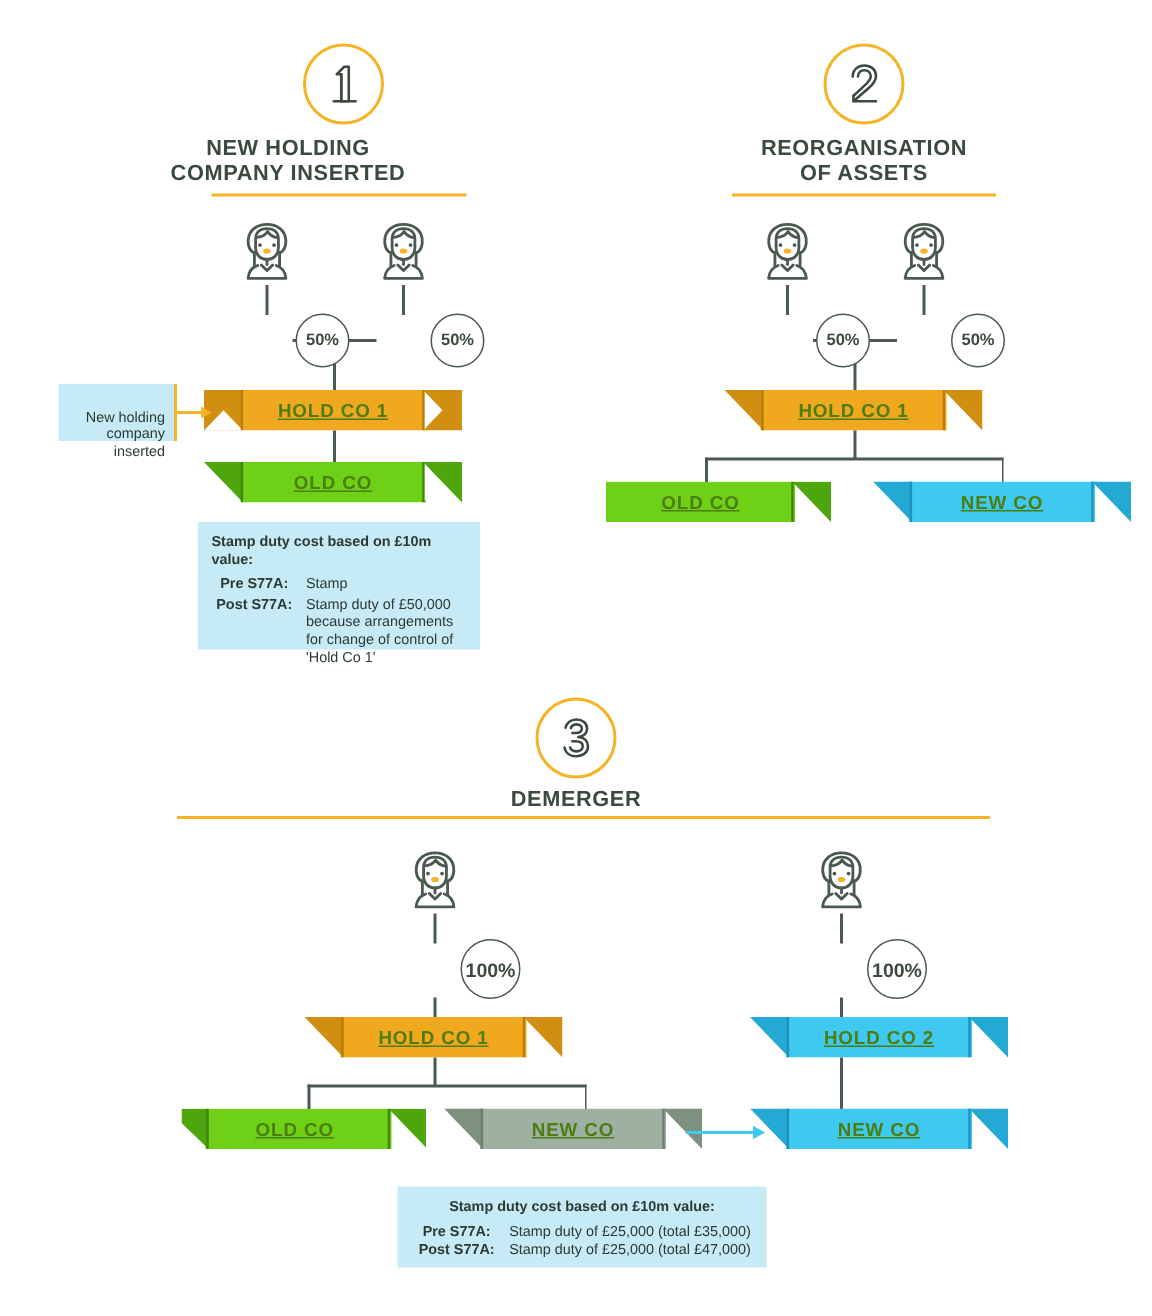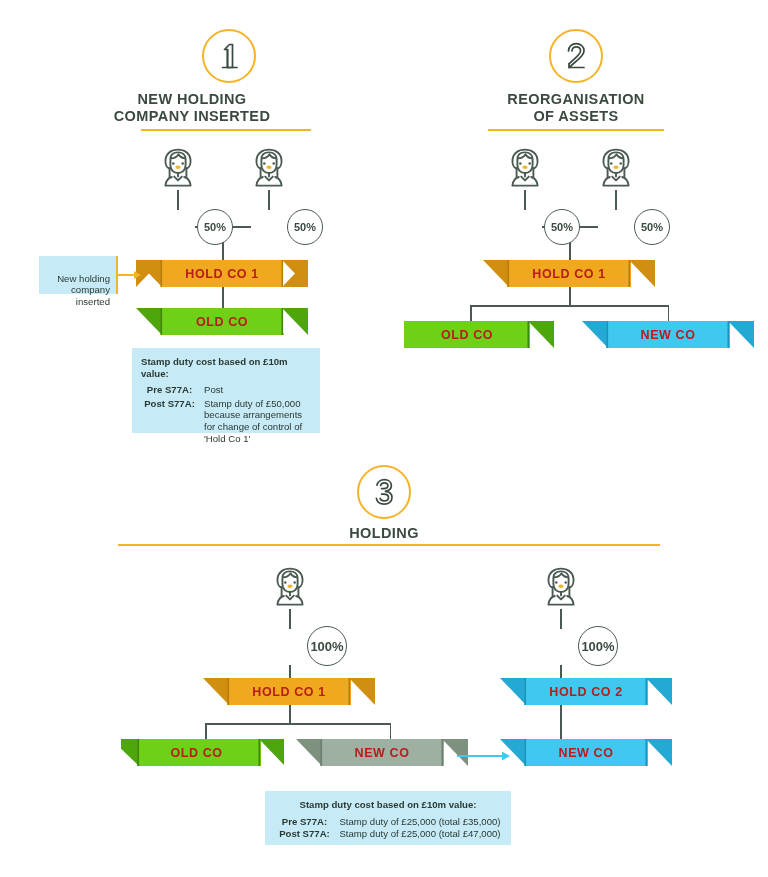--- a/index.html
+++ b/index.html
@@ -31,22 +31,23 @@
     line-height:17px;
     white-space:pre-line;
   }
   .rule{height:2px;background:#F5B327;}
 
   
   .banner{position:absolute;height:27px;}
   .banner .lbl{
     position:absolute;left:0;top:0;width:100%;height:100%;
     display:flex;align-items:center;justify-content:center;
-    color:#b91c1c;font-weight:bold;font-size:12.5px;letter-spacing:.6px;
+    color:#4d7c0f;font-weight:bold;font-size:12.5px;letter-spacing:.6px;
     z-index:4;
+    text-decoration:underline;
   }
   .banner svg{position:absolute;left:0;top:0;display:block;}
 
   
   .line{position:absolute;background:#4A5A50;}
   .vline{width:1.6px;}
   .hline{height:1.6px;}
 
   
   .pct{
@@ -176,21 +177,21 @@
 company
 inserted</span>
     </div>
     <div class="arrow-h" style="left:118px;top:274px;width:17px;"></div>
     <div class="arrow-head" style="left:134px;top:270.8px;border-left:7px solid #F5B327;"></div>
 
     <div class="infobox" style="left:132px;top:348px;width:188px;height:85px;padding:8px 9px;">
       <div class="head">Stamp duty cost based on £10m value:</div>
       <div class="irow">
         <span class="k" style="width:57px;">Pre S77A:</span>
-        <span class="v" style="padding-left:6px;">Post</span>
+        <span class="v" style="padding-left:6px;">Stamp</span>
       </div>
       <div class="irow" style="margin-top:2px;">
         <span class="k" style="width:57px;">Post S77A:</span>
         <span class="v" style="padding-left:6px;">Stamp duty of £50,000 because arrangements for change of control of 'Hold Co 1'</span>
       </div>
     </div>
   </div>
 
   <div class="abs" style="left:384px;top:0;width:384px;height:455px;">
 
@@ -267,21 +268,21 @@
       <svg width="26" height="32" viewBox="0 0 26 32">
         <g fill="none" stroke="#3B4A3F" stroke-width="1.7" stroke-linejoin="round" stroke-linecap="round">
           <path d="M6 9.2 C6.6 5.8 9.7 3.6 13.3 3.6 C17.4 3.6 20.4 6.1 20.4 9.6 C20.4 12.6 18.2 14.8 14.6 15.3"></path>
           <path d="M14.6 15.3 C18.6 15.7 21 18.2 21 21.6 C21 25.5 17.6 28.2 13.2 28.2 C9.2 28.2 6 26 5.4 22.4"></path>
           <path d="M9.6 9.4 C10.1 7.8 11.6 6.9 13.3 6.9 C15.4 6.9 16.9 8.1 16.9 9.8 C16.9 11.6 15.3 12.6 12.6 12.6 L10.6 12.6"></path>
           <path d="M10.6 18.1 L12.8 18.1 C15.8 18.1 17.5 19.3 17.5 21.5 C17.5 23.5 15.7 24.9 13.2 24.9 C11.2 24.9 9.6 24 9.1 22.3"></path>
         </g>
       </svg>
     </div>
 
-    <div class="abs sec-title" style="left:284px;top:70px;width:200px;">HOLDING</div>
+    <div class="abs sec-title" style="left:284px;top:70px;width:200px;">DEMERGER</div>
     <div class="abs rule" style="left:118px;top:89px;width:542px;"></div>
 
     <svg class="avatar" style="left:270px;top:110px;" width="40" height="46">
         <use href="#avatar-sym"></use>
       </svg>
     <div class="line vline" style="left:289.2px;top:154px;height:20px;"></div>
     <div class="pct big" style="left:270px;top:171px;">100%</div>
     <div class="line vline" style="left:289.2px;top:210px;height:28px;"></div>
 
     <div class="banner" style="left:203px;top:223px;width:172px;">

